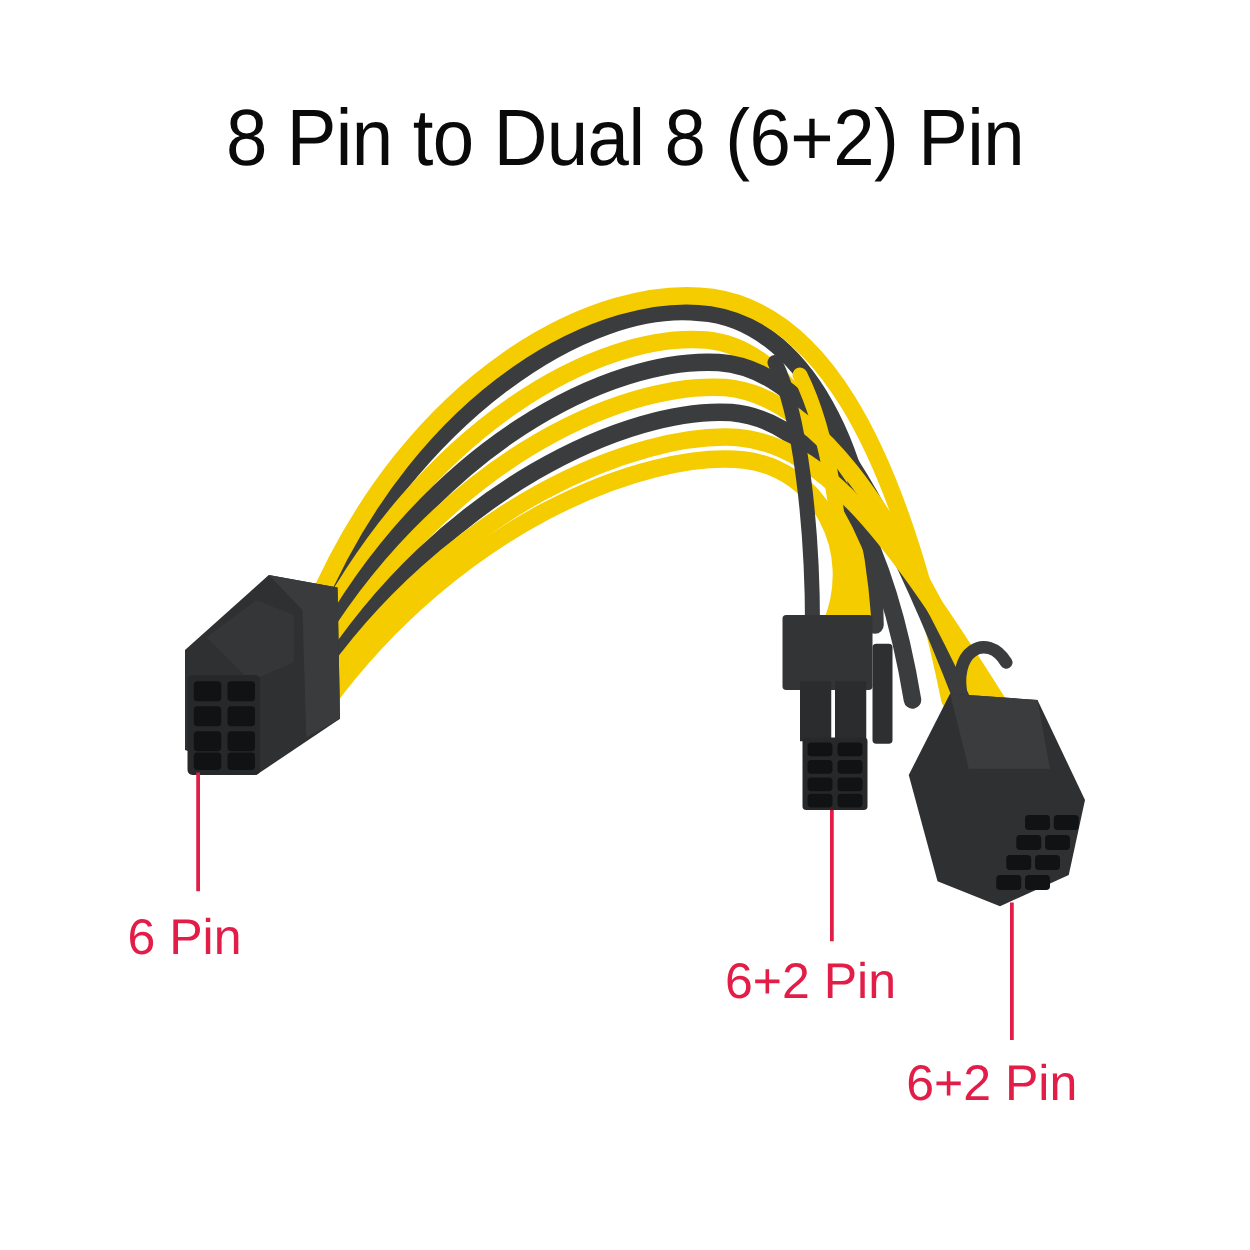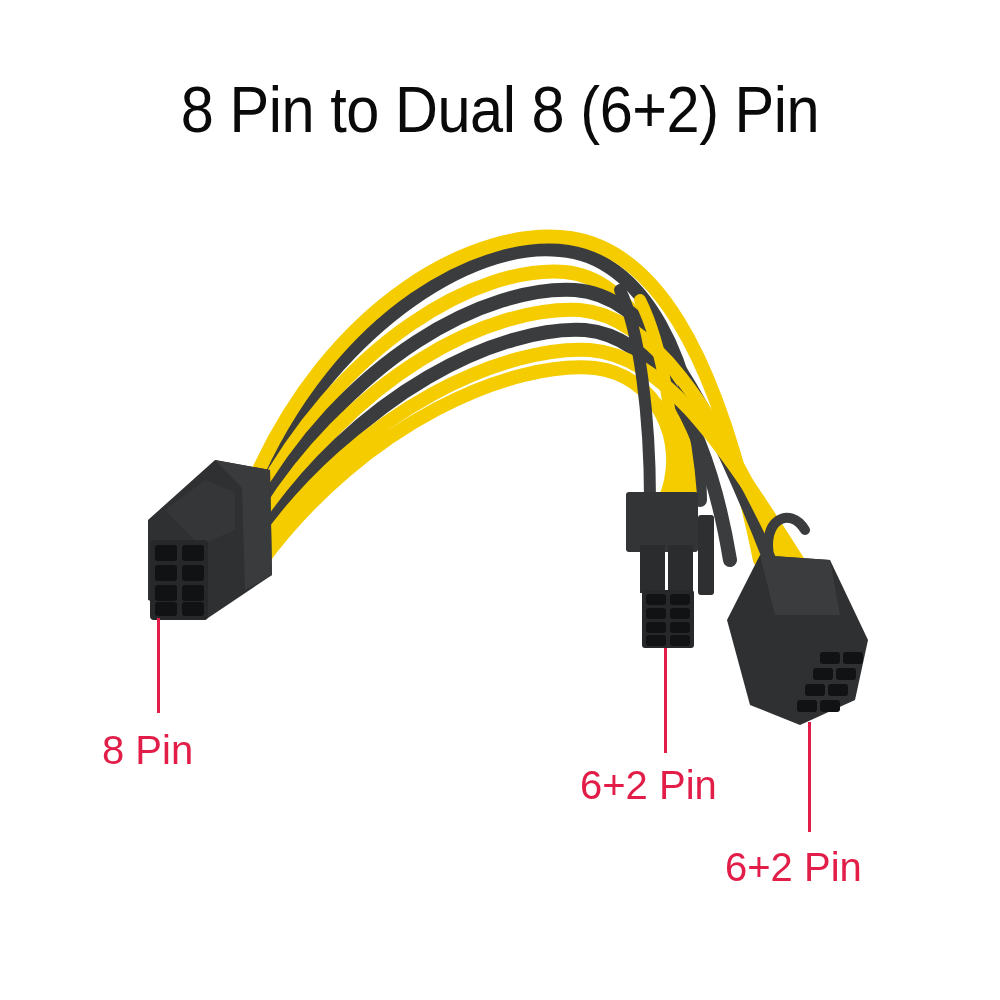--- a/index.html
+++ b/index.html
@@ -96,15 +96,15 @@
       <rect x="797" y="700" width="20" height="12" rx="3"></rect>
       <rect x="820" y="700" width="20" height="12" rx="3"></rect>
     </g>
   </g>
 </svg>
 
 <div class="leader" style="left:157px; top:618px; height:95px;"></div>
 <div class="leader" style="left:664px; top:648px; height:105px;"></div>
 <div class="leader" style="left:808px; top:722px; height:110px;"></div>
 
-<div class="label label-8pin">8 Pin</div>
+<div class="label label-8pin">6 Pin</div>
 <div class="label label-62a">6+2 Pin</div>
 <div class="label label-62b">6+2 Pin</div>
 
 </body></html>

